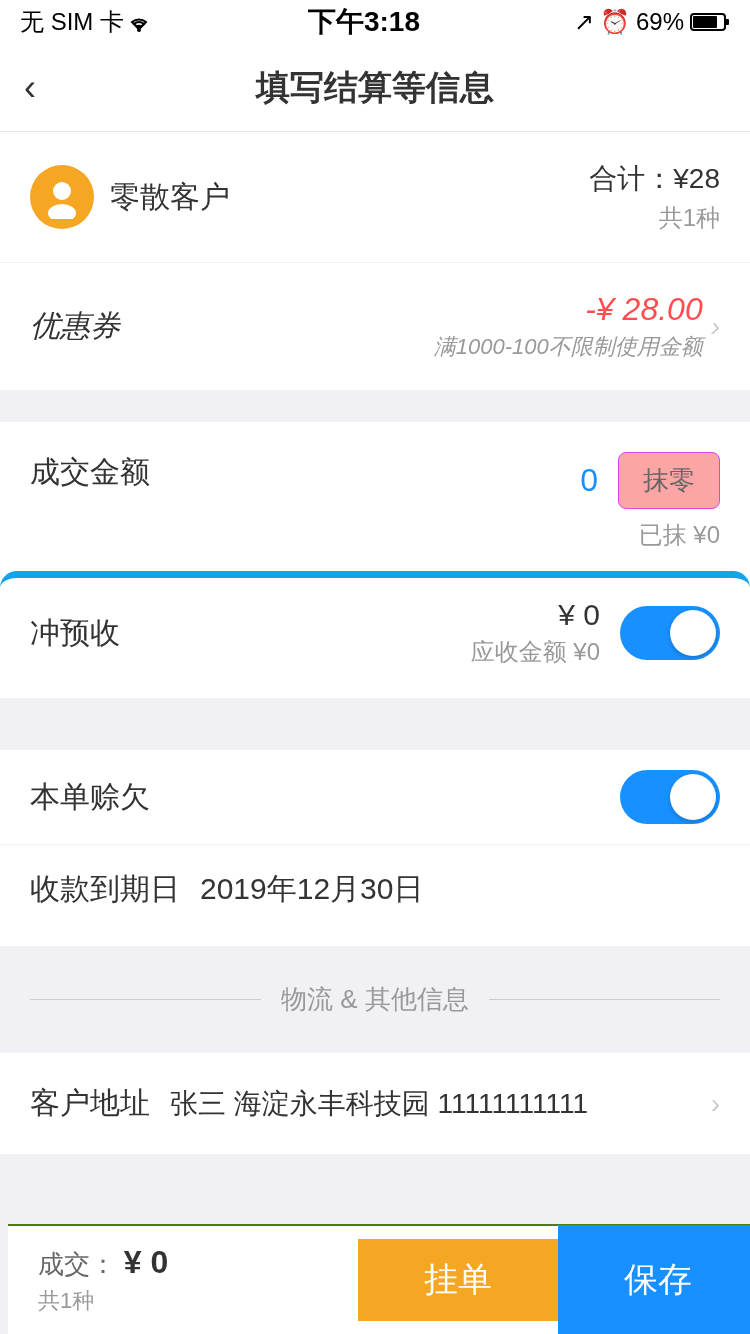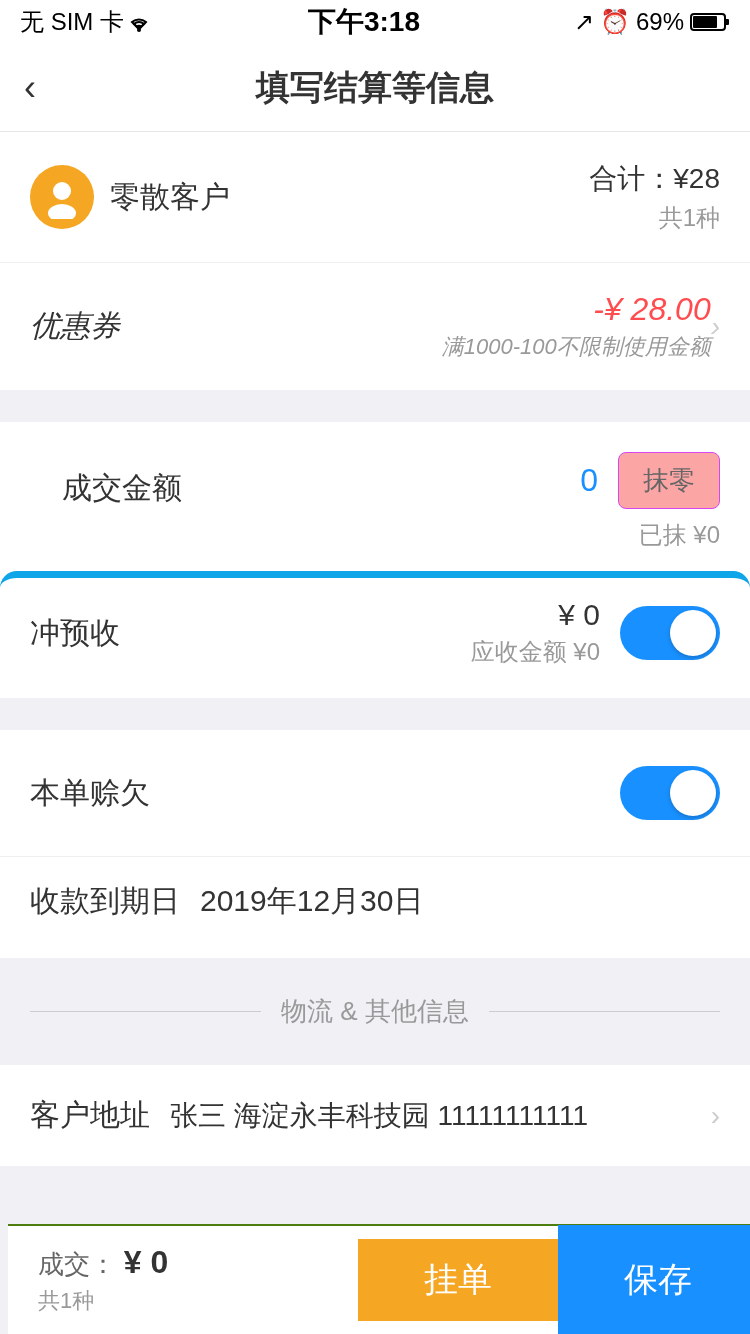--- a/index.html
+++ b/index.html
@@ -88,38 +88,37 @@
     
     .coupon-row {
       display: flex;
       align-items: center;
       justify-content: space-between;
       padding: 28px 30px;
       border-top: 1px solid #f0f0f0;
       font-style: italic;
     }
     .coupon-label { font-size: 30px; color: #333; }
-    .coupon-right { text-align: right; display: flex; align-items: center; }
+    .coupon-right { text-align: right; display: flex; align-items: center; gap: 8px; }
     .coupon-amount { font-size: 32px; color: #ff4d4f; font-weight: 500; }
     .coupon-desc { font-size: 22px; color: #999; margin-top: 4px; }
     .chevron { font-size: 28px; color: #ccc; }
 
     
     .divider-section {
       height: 16px;
       background: #f0f0f5;
     }
 
     
     .amount-row {
       display: flex;
-      align-items: flex-end;
+      align-items: flex-start;
       justify-content: space-between;
       padding: 30px 30px 10px 30px;
-      margin-left: 32px;
     }
     .field-label { font-size: 30px; color: #333; }
     .amount-right { display: flex; align-items: center; gap: 20px; }
     .amount-value { font-size: 32px; color: #1890ff; }
     .round-off-btn {
       border: 1px solid #d946ef;
       border-radius: 8px;
       padding: 10px 24px;
       font-size: 26px;
       color: #666;
@@ -167,21 +166,22 @@
       top: 4px;
       right: 4px;
       box-shadow: 0 2px 4px rgba(0,0,0,0.2);
     }
 
     
     .debt-row {
       display: flex;
       align-items: center;
       justify-content: space-between;
-      padding: 36px 30px;
+      padding: 20px 30px;
+      margin-top: 20px;
     }
     .debt-label { font-size: 30px; color: #333; }
 
     
     .due-date-row {
       display: flex;
       align-items: center;
       padding: 0 30px 36px 30px;
       border-top: 1px solid #f0f0f0;
       padding-top: 24px;

